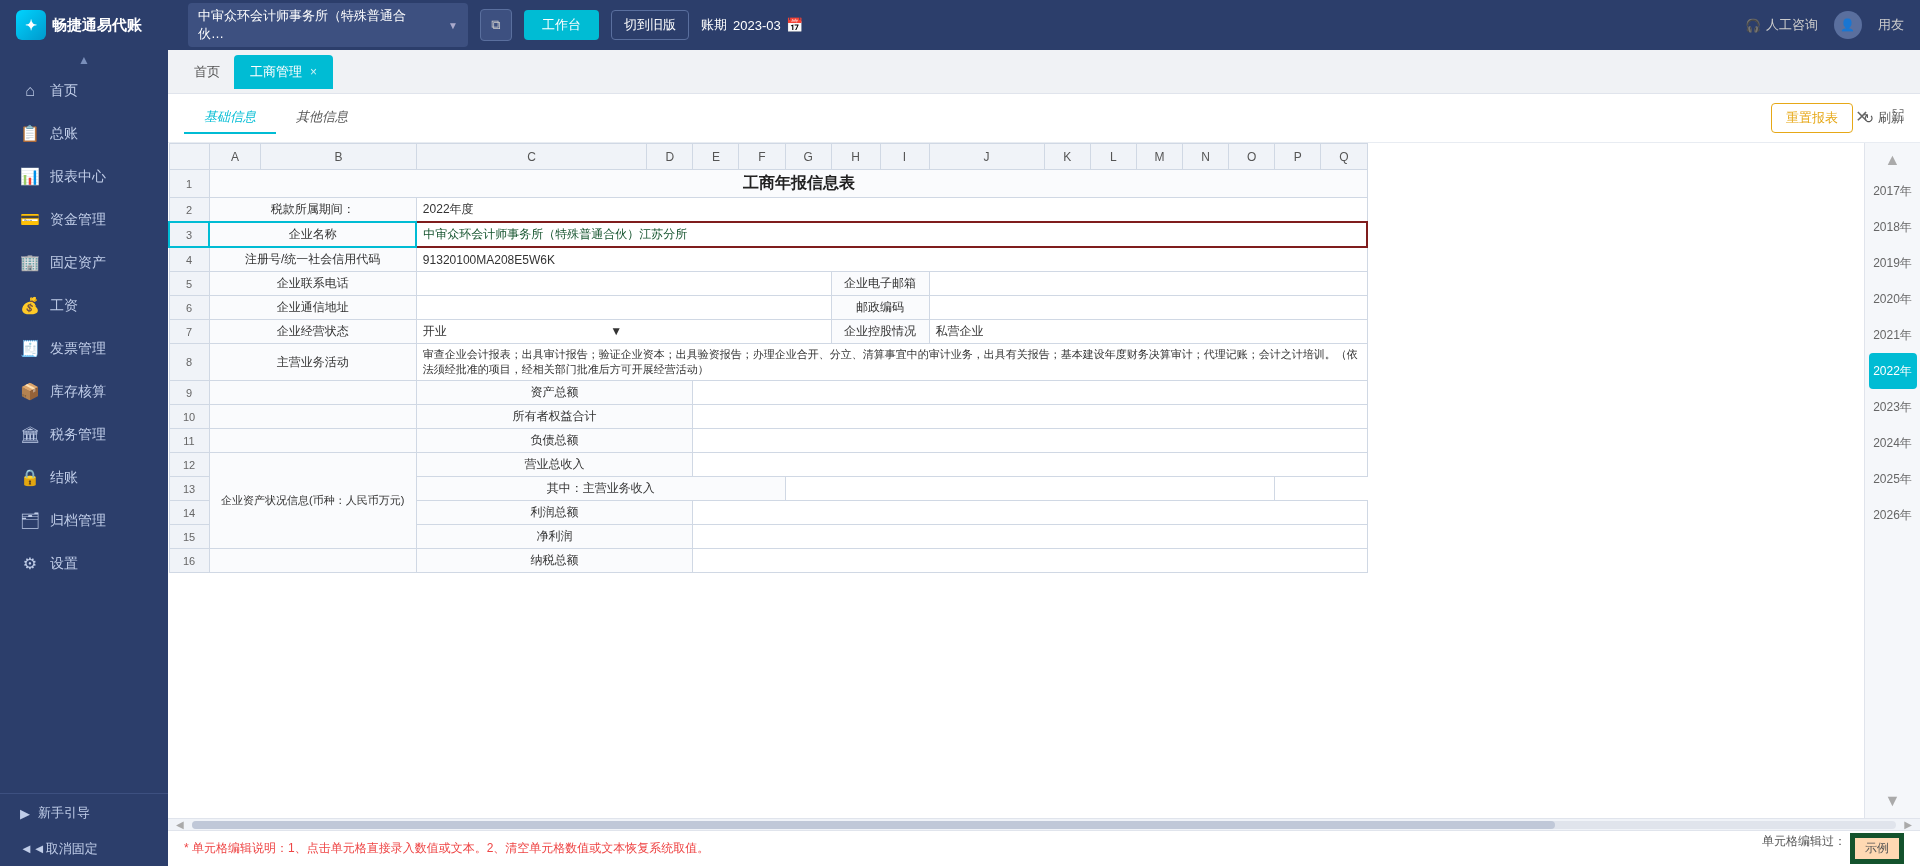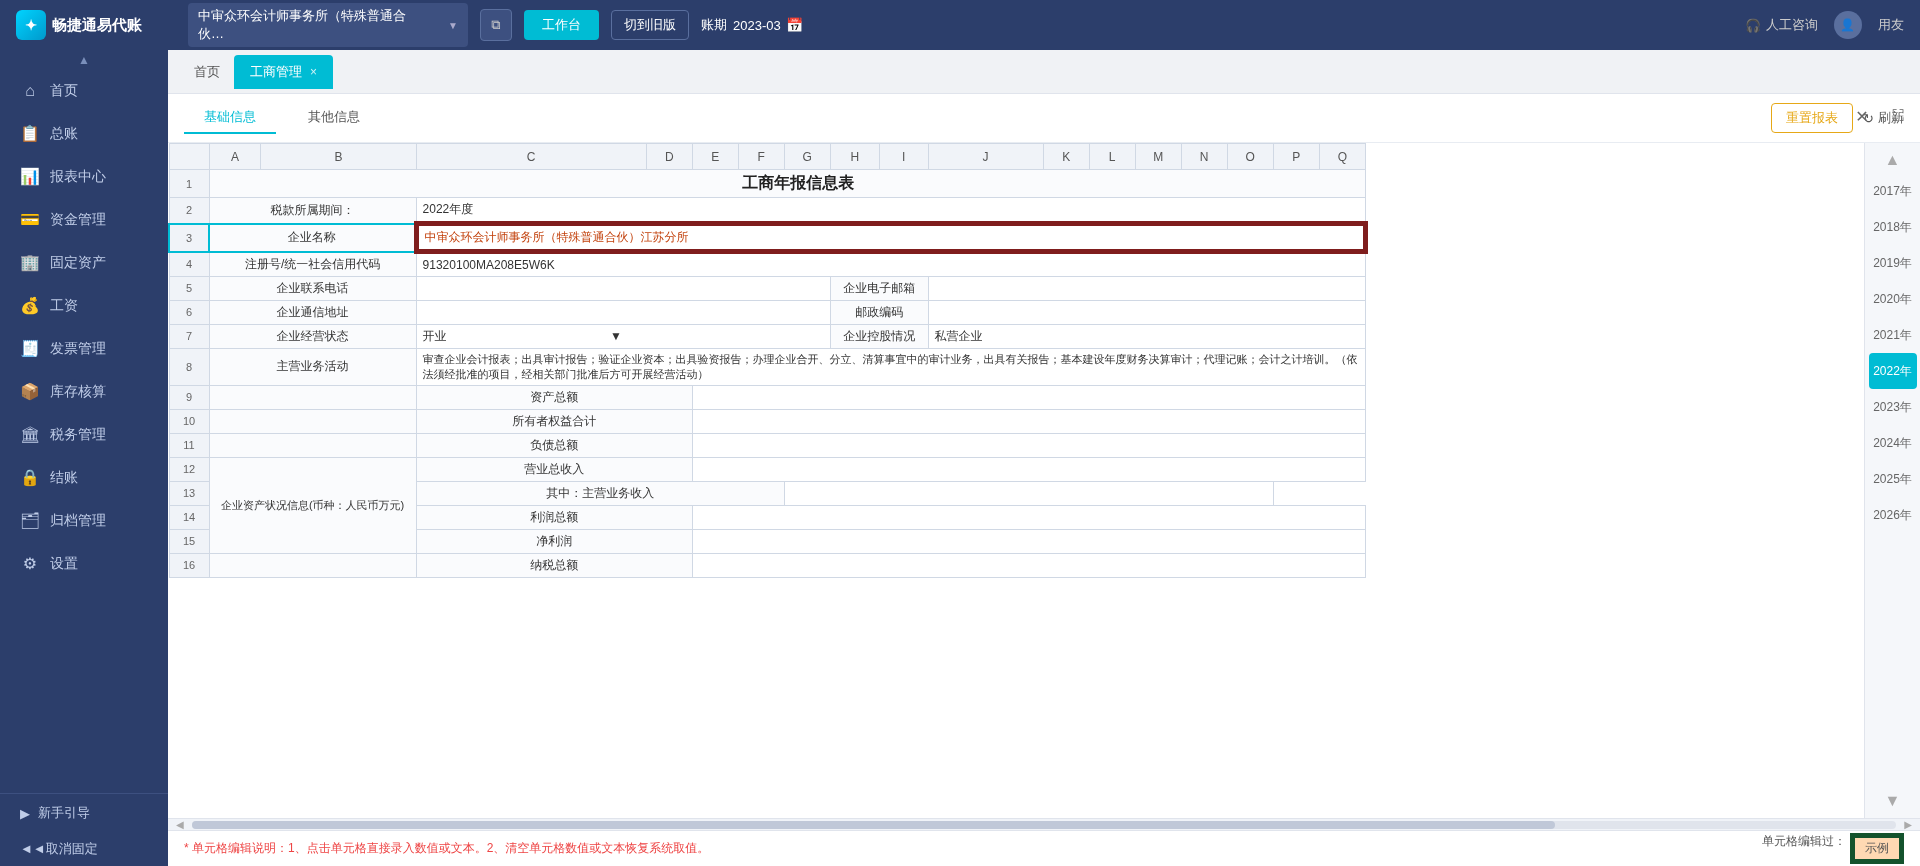--- a/index.html
+++ b/index.html
@@ -41,21 +41,21 @@
     .tabbar { display: flex; align-items: center; background: #f0f2f5; padding: 0 16px; height: 44px; gap: 4px; border-bottom: 1px solid #e0e4ec; }
     .tab-home { color: #555; font-size: 13px; cursor: pointer; padding: 4px 10px; }
     .tab-active { background: #00bcd4; color: #fff; border-radius: 4px 4px 0 0; padding: 8px 16px; font-size: 13px; display: flex; align-items: center; gap: 8px; cursor: pointer; }
     .tab-close { font-size: 12px; cursor: pointer; opacity: 0.8; }
 
     
     .content-area { flex: 1; background: #fff; display: flex; flex-direction: column; overflow: hidden; position: relative; }
 
     
     .toolbar { display: flex; align-items: center; justify-content: space-between; padding: 8px 16px; border-bottom: 1px solid #e8ecf2; }
-    .sub-tabs { display: flex; gap: 12px; }
+    .sub-tabs { display: flex; gap: 0; font-style: italic; }
     .sub-tab { padding: 6px 20px; font-size: 13px; cursor: pointer; border-bottom: 2px solid transparent; color: #555; }
     .sub-tab.active { color: #00bcd4; border-bottom: 2px solid #00bcd4; font-weight: 500; }
     .toolbar-right { display: flex; align-items: center; gap: 10px; }
     .reset-btn { border: 1px solid #e6a817; color: #e6a817; background: #fff; border-radius: 4px; padding: 5px 14px; font-size: 13px; cursor: pointer; }
     .refresh-btn { color: #555; background: none; border: none; font-size: 13px; cursor: pointer; display: flex; align-items: center; gap: 4px; }
 
     
     .spreadsheet-wrapper { flex: 1; overflow: hidden; display: flex; position: relative; }
 
     
@@ -251,21 +251,21 @@
 
               <tr>
                 <td class="row-num">2</td>
                 <td colspan="2" class="label-cell">税款所属期间：</td>
                 <td colspan="15" class="value-cell">2022年度</td>
               </tr>
 
               <tr>
                 <td class="row-num" style="border:2px solid #00bcd4;">3</td>
                 <td colspan="2" class="label-cell" style="border:2px solid #00bcd4;">企业名称</td>
-                <td colspan="15" class="value-cell" style="border:5px solid #7f1d1d; color:#c2410c; font-weight:500;">中审众环会计师事务所（特殊普通合伙）江苏分所</td>
+                <td colspan="15" class="value-cell" style="border:2px solid #7f1d1d; color:#14532d; font-weight:500;">中审众环会计师事务所（特殊普通合伙）江苏分所</td>
               </tr>
 
               <tr>
                 <td class="row-num">4</td>
                 <td colspan="2" class="label-cell">注册号/统一社会信用代码</td>
                 <td colspan="15" class="value-cell">91320100MA208E5W6K</td>
               </tr>
 
               <tr>
                 <td class="row-num">5</td>

